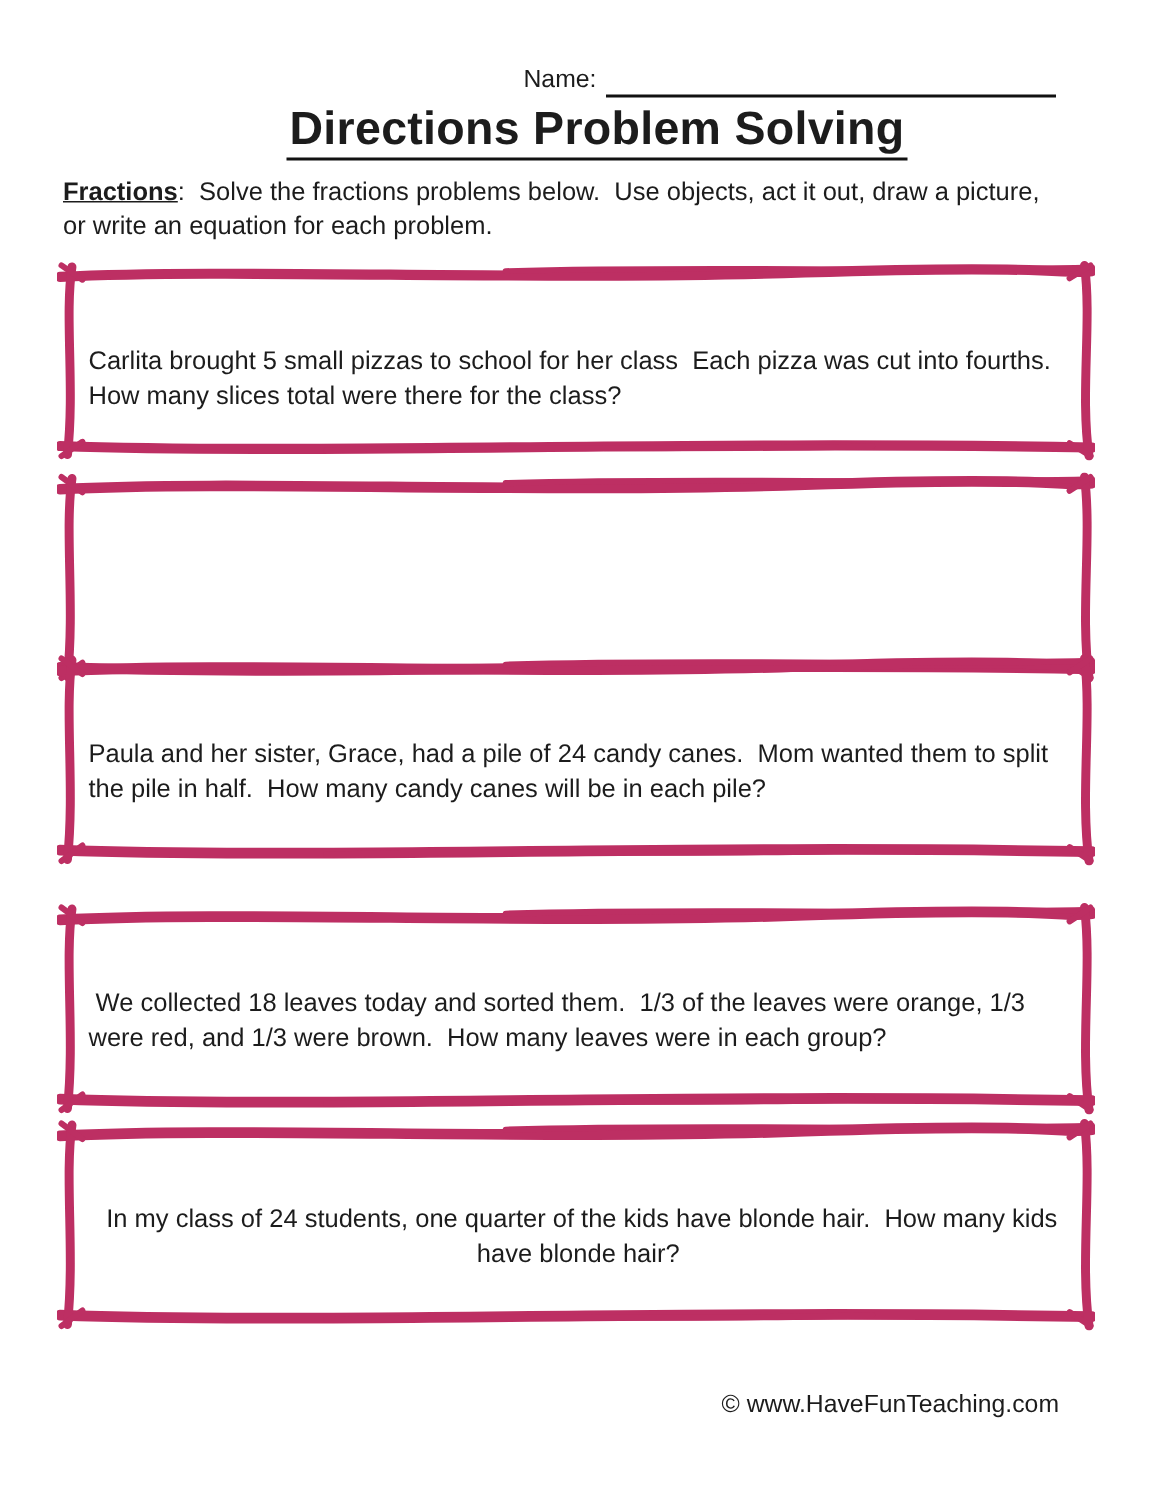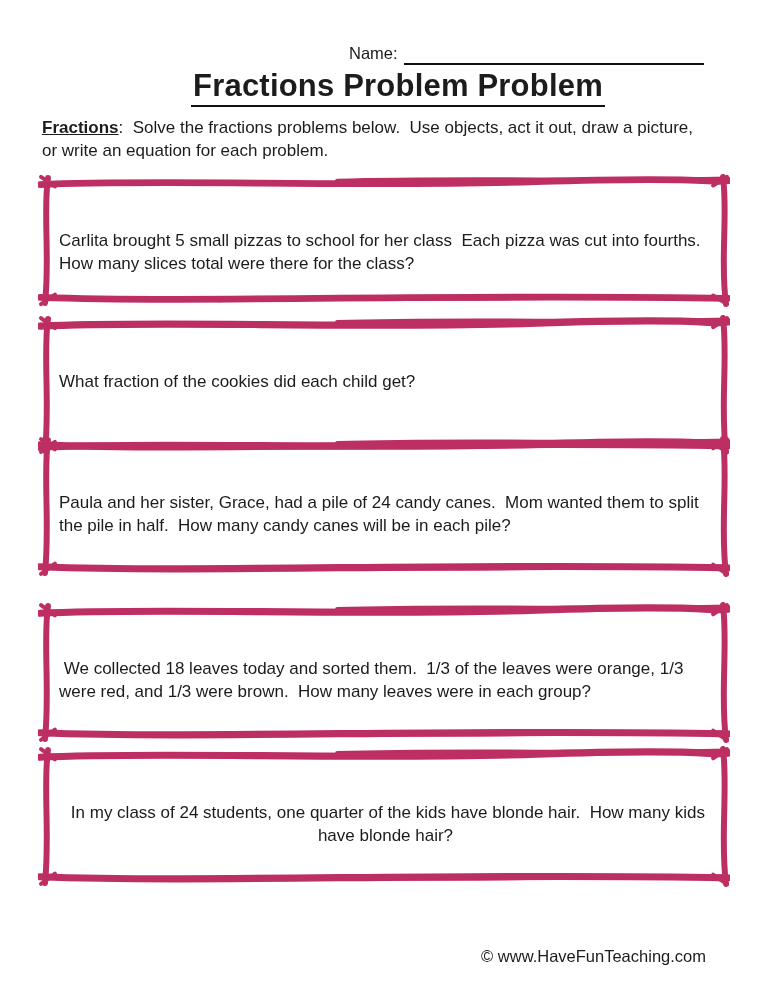--- a/index.html
+++ b/index.html
@@ -95,35 +95,34 @@
   .b4 { top: 602px; height: 141px; }
   .b5 { top: 746px; height: 141px; text-align: center; }
 
   
   .footer {
     position: absolute;
     top: 927px;
     right: 66px;
     font-size: 16.5px;
     color: #1c1c1c;
-    margin-top: 20px;
   }
 </style>
 </head>
 <body>
 
 <div class="page" style="color: rgb(28, 28, 28);">
 
   <div class="name-row">
     <span class="name-label">Name:</span>
     <span class="name-line"></span>
   </div>
 
   <div class="title-wrap">
-    <span class="title">Fractions Problem Problem</span>
+    <span class="title">Directions Problem Solving</span>
   </div>
 
   <div class="directions"><span class="dir-label">Fractions</span><span>:  Solve the fractions problems below.  Use objects, act it out, draw a picture, or write an equation for each problem.</span></div>
 
   <div class="problem-box b1">
     <div class="box-frame">
         <svg viewBox="0 0 694 138" preserveAspectRatio="none" xmlns="http://www.w3.org/2000/svg">
           <g fill="none" stroke="#bd2f63" stroke-linecap="round">
             <path d="M2 11 C 120 5, 320 14, 500 8 S 670 10, 692 7" stroke-width="7"></path>
             <path d="M300 7 C 430 3, 560 8, 692 4.5" stroke-width="4"></path>
@@ -154,21 +153,20 @@
             <path d="M10 4 C 5 38, 12 88, 7 134" stroke-width="6"></path>
             <path d="M687 3 C 692 42, 684 92, 690 135" stroke-width="6"></path>
             <path d="M3 3 L 17 13" stroke-width="4"></path>
             <path d="M691 3 L 677 12" stroke-width="4"></path>
             <path d="M3 135 L 17 125" stroke-width="4"></path>
             <path d="M691 135 L 677 126" stroke-width="4"></path>
           </g>
         </svg>
       </div>
     <div class="box-text">
-      <p>What fraction of the cookies did each child get?</p>
     </div>
   </div>
 
   <div class="problem-box b3">
     <div class="box-frame">
         <svg viewBox="0 0 694 138" preserveAspectRatio="none" xmlns="http://www.w3.org/2000/svg">
           <g fill="none" stroke="#bd2f63" stroke-linecap="round">
             <path d="M2 11 C 120 5, 320 14, 500 8 S 670 10, 692 7" stroke-width="7"></path>
             <path d="M300 7 C 430 3, 560 8, 692 4.5" stroke-width="4"></path>
             <path d="M2 128 C 160 134, 420 124, 692 129" stroke-width="7"></path>

